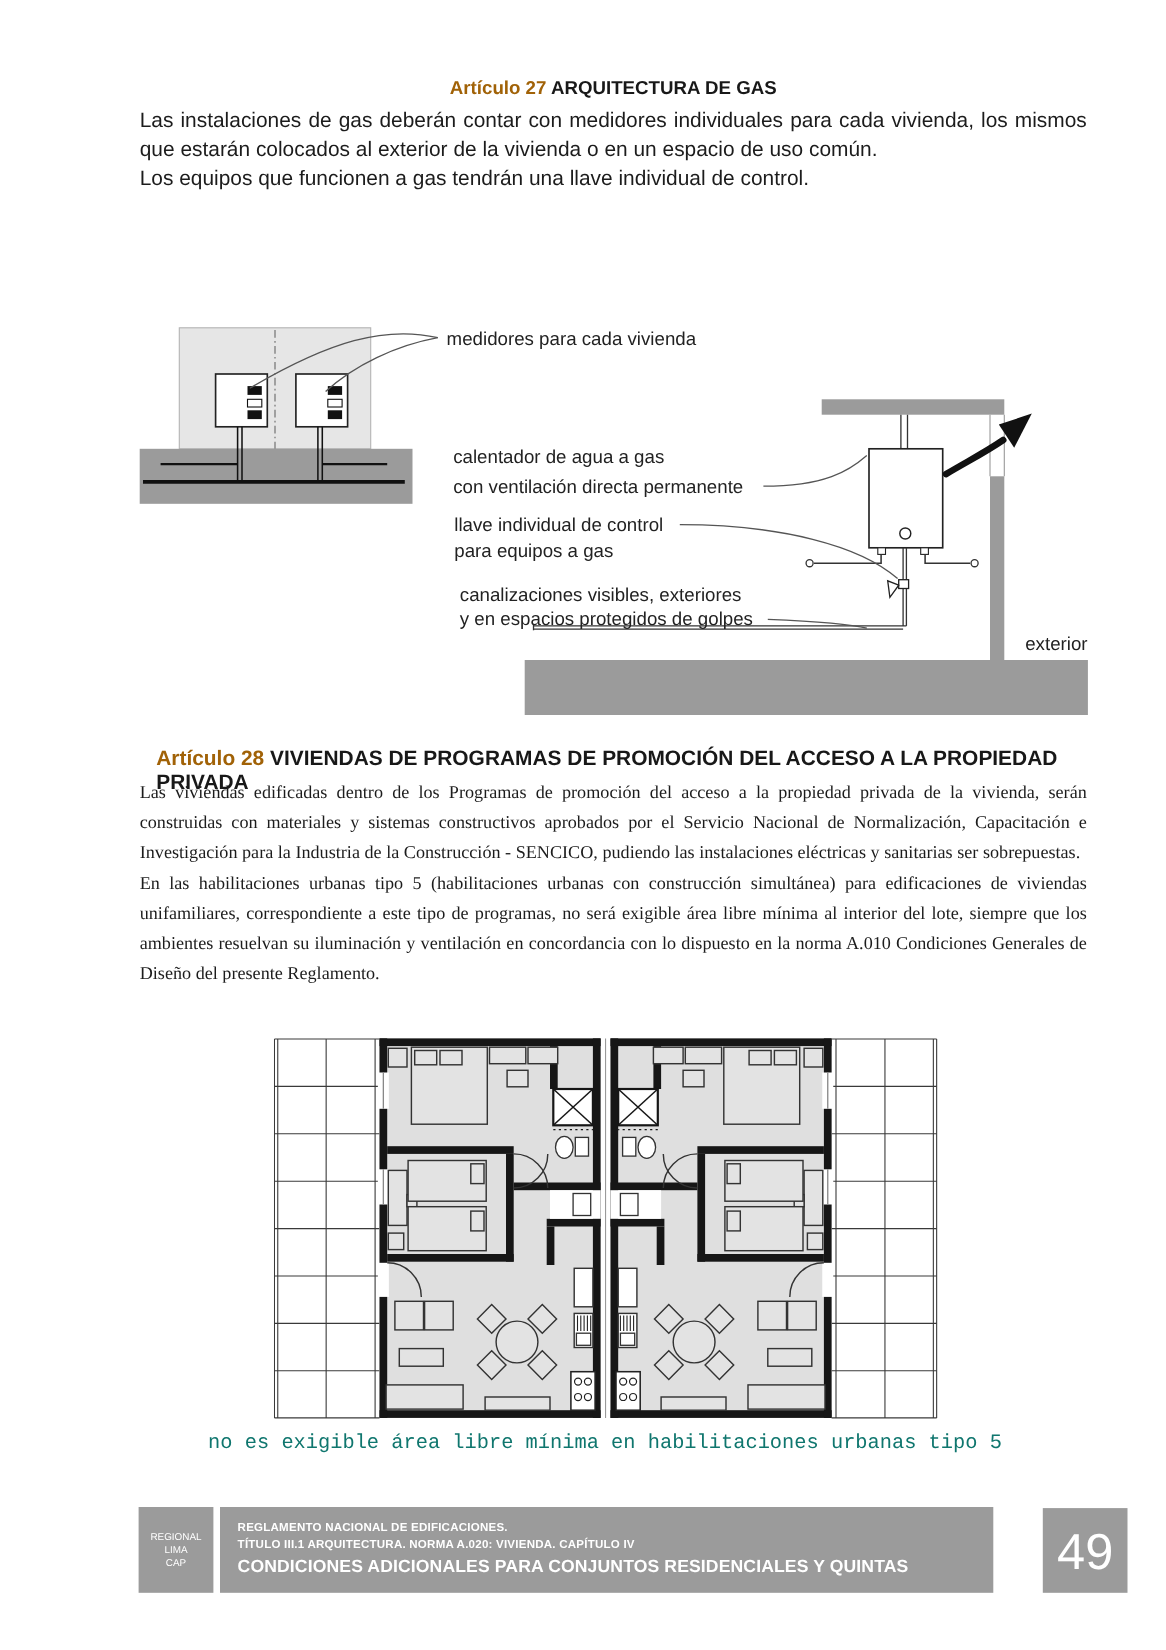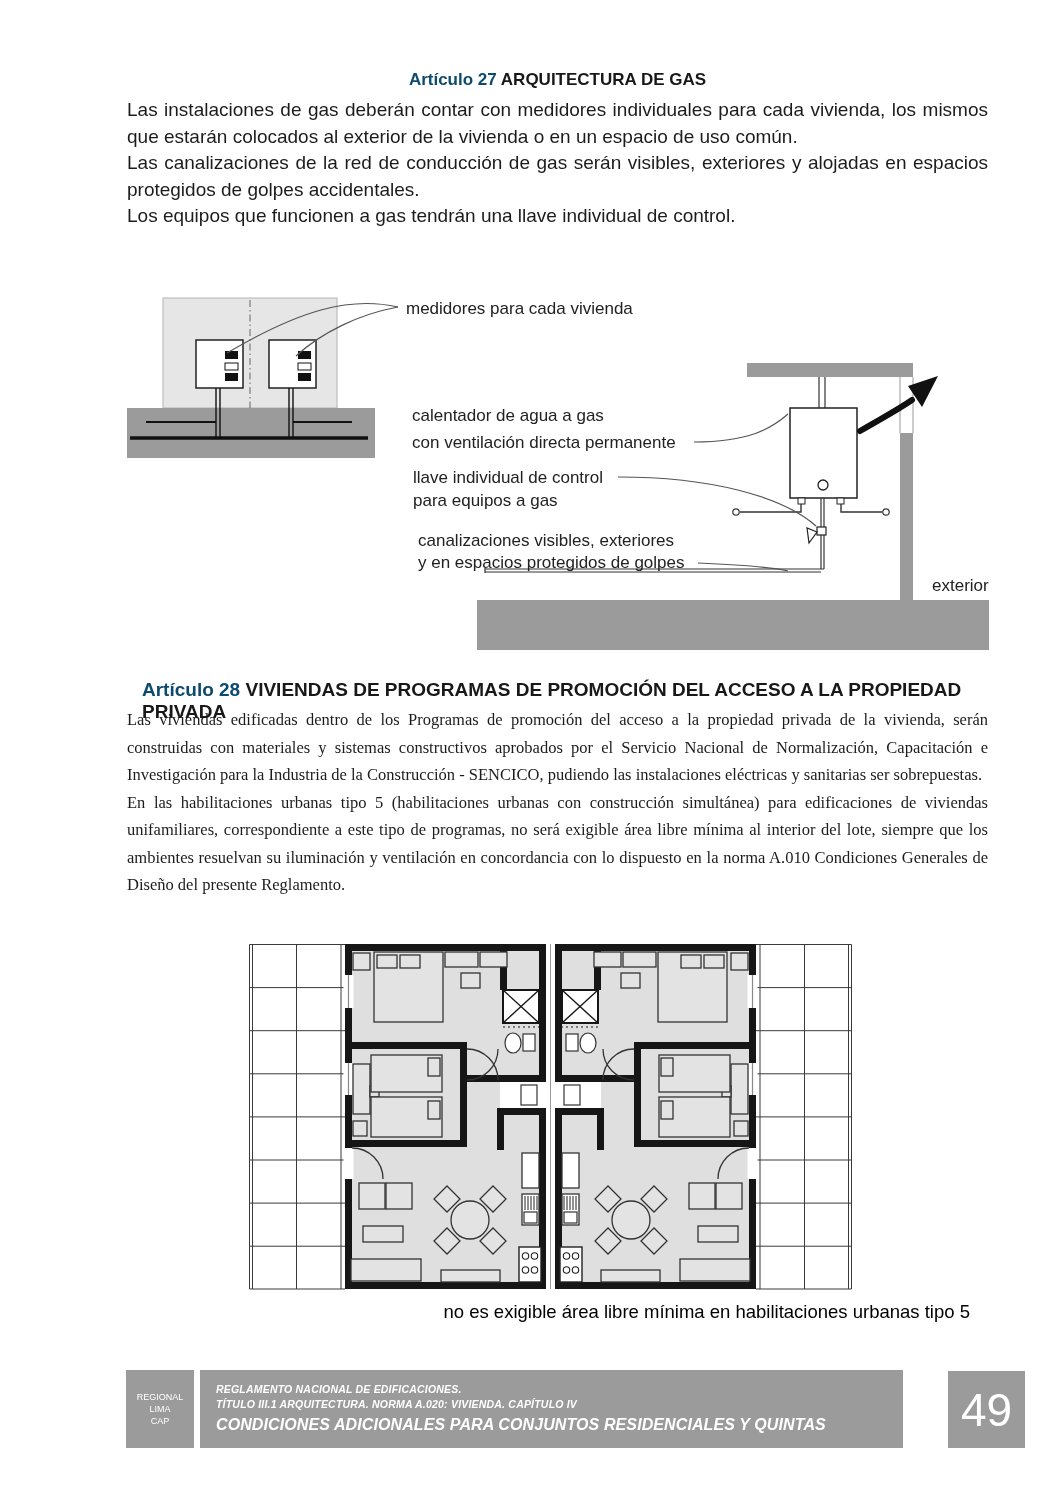--- a/index.html
+++ b/index.html
@@ -1,57 +1,56 @@
 <!DOCTYPE html>
 <html><head>
 <meta charset="utf-8">
 <style>
   html,body{margin:0;padding:0;background:#888;}
   .page{position:relative;width:1060px;height:1500px;background:#ffffff;margin:0 auto;
         font-family:"Liberation Sans", sans-serif;color:#1c1c1c;overflow:hidden;}
   .h27{position:absolute;left:127px;top:70px;width:861px;text-align:center;
        font-size:17px;font-weight:bold;}
-  .art-label{color:#0c4a6e;font-weight:bold;}
+  .art-label{color:#a16207;font-weight:bold;}
   .art-title{color:#181818;font-weight:bold;}
   .body27{position:absolute;left:127px;top:97px;width:861px;font-size:19px;line-height:26.5px;
           text-align:justify;}
   .body27 p{margin:0;}
   .h28{position:absolute;left:142px;top:679px;width:870px;font-size:19px;font-weight:bold;}
   .body28{position:absolute;left:127px;top:706px;width:861px;font-size:16.5px;line-height:27.5px;
           text-align:justify;}
   .body28 p{margin:0;font-family:Liberation Serif, serif;}
-  .caption{position:absolute;left:130px;top:1301px;width:840px;text-align:right;
-           font-size:18.5px;color:#000000;}
+  .caption{position:absolute;left:130px;top:1301px;width:840px;text-align:center;
+           font-size:18.5px;color:#0f766e;font-family:Liberation Mono, monospace;}
   svg{position:absolute;}
   svg text{font-family:"Liberation Sans", sans-serif;font-size:17px;fill:#222;}
   .footer-box{position:absolute;background:#9b9b9b;color:#ffffff;}
   .fb-org{left:126px;top:1370px;width:68px;height:78px;display:flex;flex-direction:column;
           align-items:center;justify-content:center;font-size:9px;font-weight:normal;line-height:12px;
           text-align:center;}
   .fb-doc{left:200px;top:1370px;width:703px;height:78px;display:flex;flex-direction:column;
-          justify-content:center;padding-left:16px;box-sizing:border-box;font-style:italic;}
+          justify-content:center;padding-left:16px;box-sizing:border-box;}
   .fb-doc .l1,.fb-doc .l2{font-size:10.5px;font-weight:bold;line-height:15px;letter-spacing:.2px;}
   .fb-doc .l3{font-size:16px;font-weight:bold;line-height:22px;letter-spacing:.1px;margin-top:2px;}
   .fb-num{left:908px;top:1371px;width:77px;height:77px;display:flex;align-items:center;
           justify-content:center;font-size:46px;font-weight:normal;margin-left:40px;}
 </style>
 </head>
 <body>
 
 <div class="page">
 
   <div class="h27">
     <span class="art-label">Artículo 27</span>
     <span> </span>
     <span class="art-title">ARQUITECTURA DE GAS</span>
   </div>
 
   <div class="body27">
     <p>Las instalaciones de gas deberán contar con medidores individuales para cada vivienda, los mismos que estarán colocados al exterior de la vivienda o en un espacio de uso común.</p>
-    <p>Las canalizaciones de la red de conducción de gas serán visibles, exteriores y alojadas en espacios protegidos de golpes accidentales.</p>
     <p>Los equipos que funcionen a gas tendrán una llave individual de control.</p>
   </div>
 
   <svg style="left:110px;top:288px;" width="890" height="372" viewBox="0 0 890 372">
 
     <g>
       <rect x="53" y="10" width="174" height="110" fill="#e6e6e6" stroke="#b3b3b3" stroke-width="1"></rect>
       <line x1="140" y1="12" x2="140" y2="120" stroke="#666" stroke-width="1" stroke-dasharray="7 3 1.5 3"></line>
       <rect x="17" y="120" width="248" height="50" fill="#9b9b9b"></rect>
       <g>

